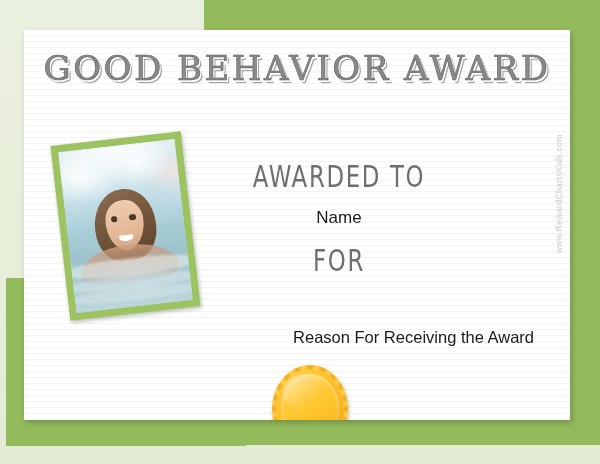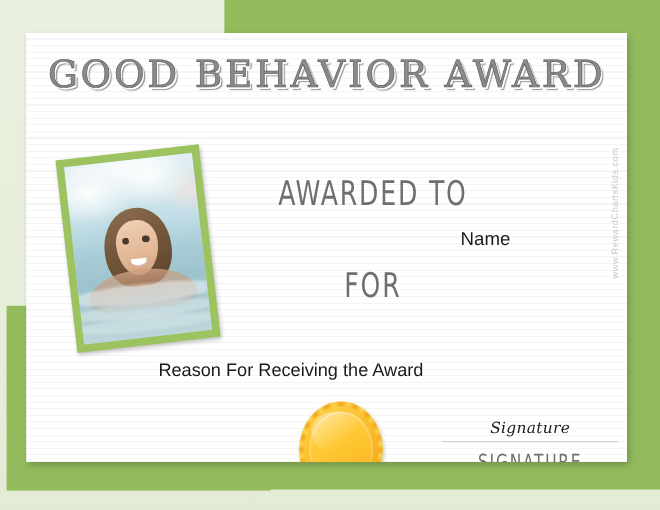--- a/index.html
+++ b/index.html
@@ -169,31 +169,31 @@
     transform-origin: center;
     white-space: nowrap;
   }
 
   #awarded-to {
     position: absolute; left: 190px; top: 128px; width: 250px;
     text-align: center; font-size: 31px;
   }
   #name {
     position: absolute; left: 190px; top: 178px; width: 250px;
-    text-align: right;
+    text-align: center;
     font-size: 17px; color: #1a1a1a;
     font-family: "Liberation Sans", sans-serif;
   }
   #for {
     position: absolute; left: 190px; top: 212px; width: 250px;
     text-align: center; font-size: 31px;
   }
   #reason {
     position: absolute; left: 120px; top: 298px; width: 390px;
-    text-align: left;
+    text-align: right;
     font-size: 16.5px; color: #1a1a1a;
     font-family: "Liberation Sans", sans-serif;
   }
 
   
   #watermark {
     position: absolute;
     right: 6px;
     top: 104px;
     font-family: "Liberation Sans", sans-serif;
@@ -320,25 +320,20 @@
 
     <div id="name">Name</div>
 
     <div id="for" class="deco">FOR</div>
 
     <div id="reason">Reason For Receiving the Award</div>
 
     <div id="watermark">www.RewardChartsKids.com</div>
 
 
-    <div class="sig-block" id="signature-block">
-      <div class="sig-label script">Signature</div>
-      <div class="sig-rule"></div>
-      <div class="sig-value deco">SIGNATURE</div>
-    </div>
 
     <div id="seal-wrap">
       <div id="seal-scallop"></div>
       <div id="seal-rim"></div>
       <div id="seal-inner"></div>
       <div id="seal-sheen"></div>
     </div>
 
   </div>
 </div>

